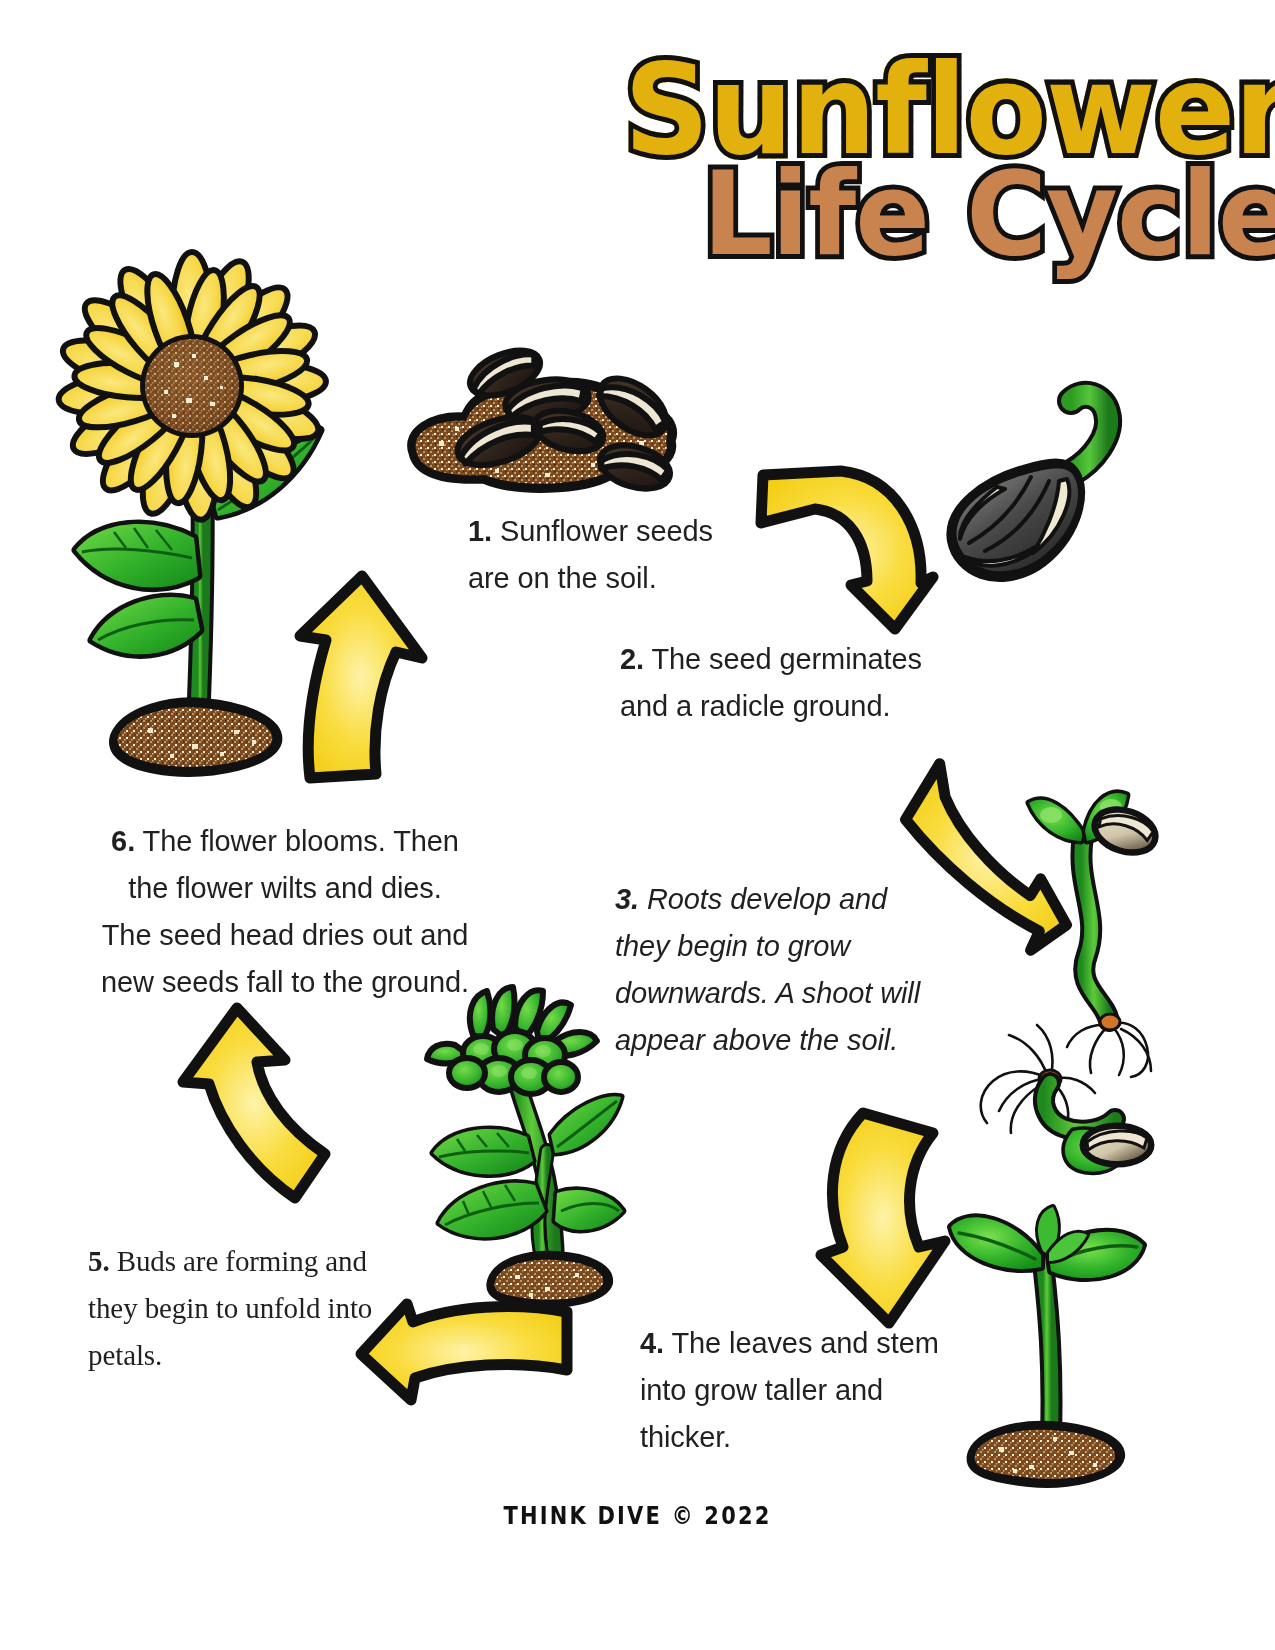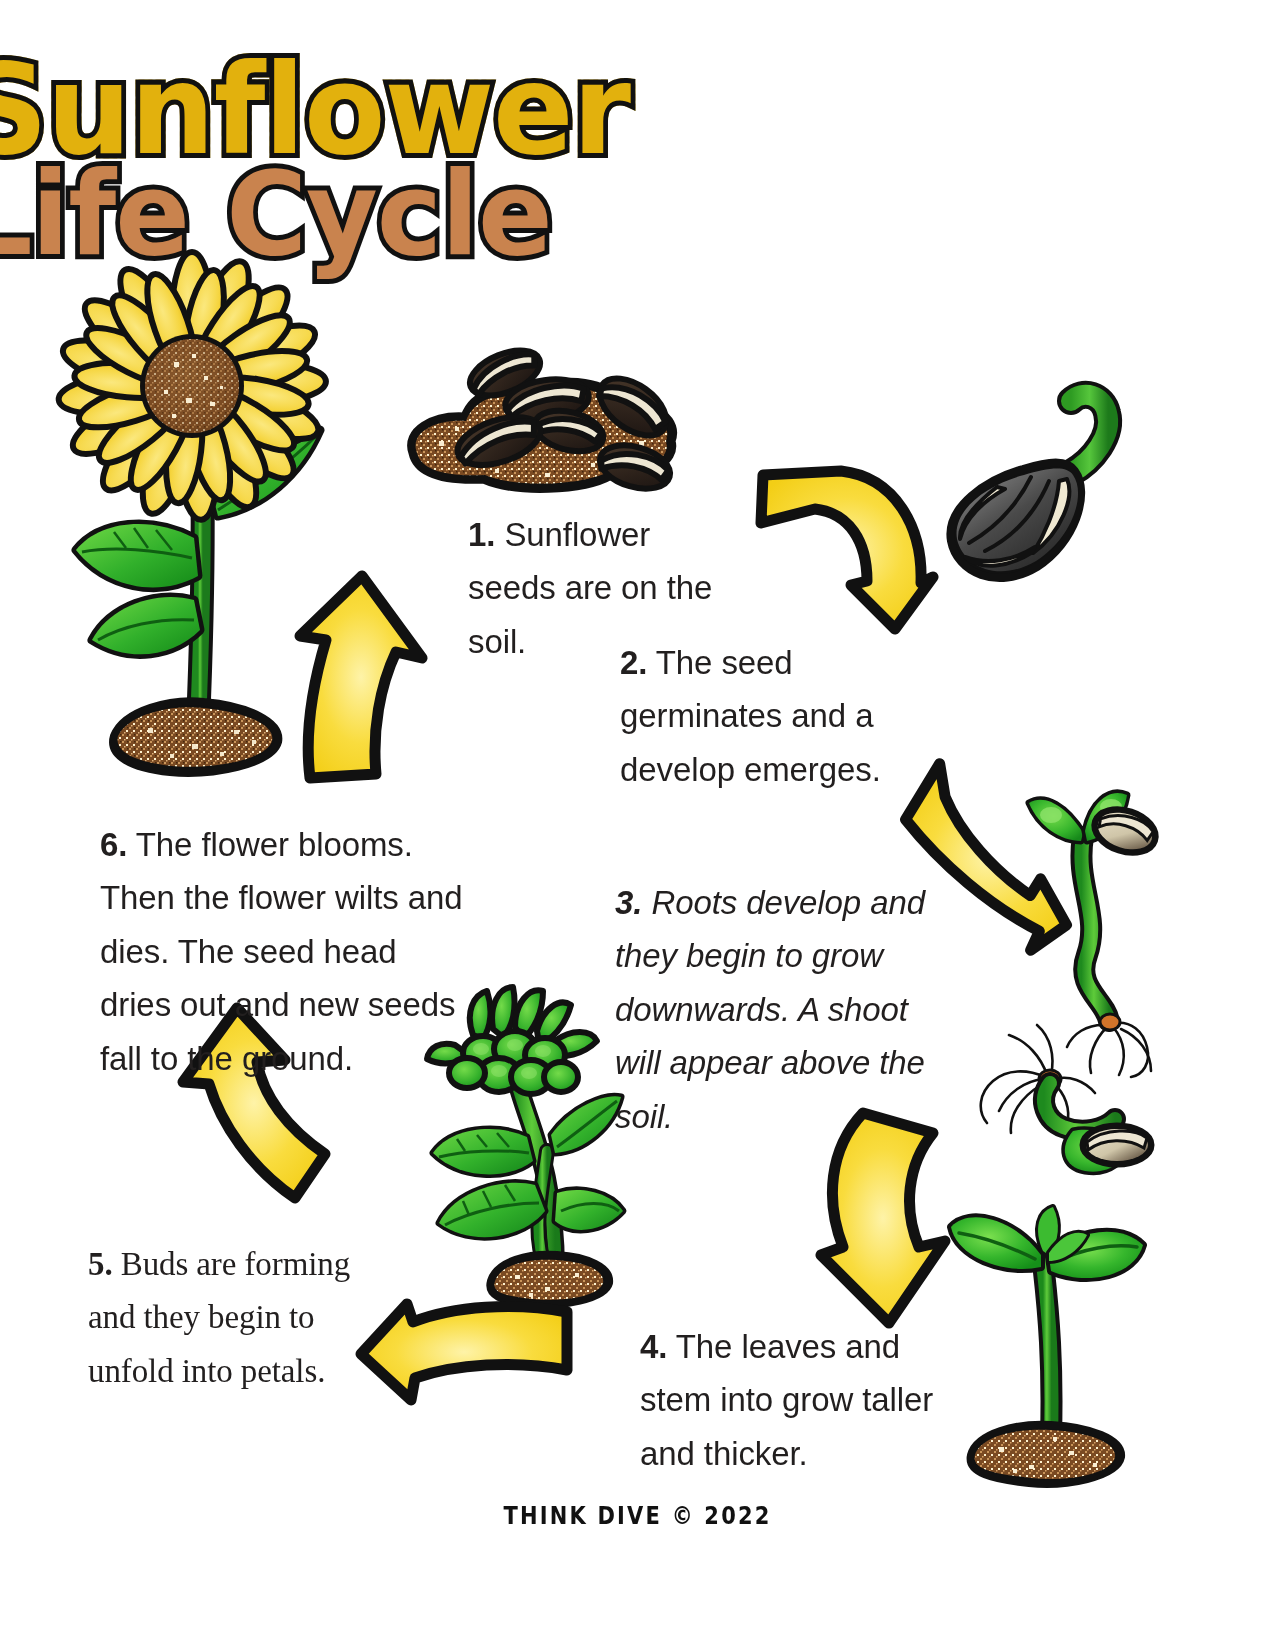--- a/index.html
+++ b/index.html
@@ -15,21 +15,21 @@
     font-family: "Liberation Sans", sans-serif;
     color: #1a1a1a;
   }
 
   
   .title-block {
     position: absolute;
     top: 58px;
     left: 0;
     width: 1254px;
-    text-align: left;
+    text-align: right;
     line-height: 0.92;
   }
   .title-line {
     font-family: "DejaVu Sans", sans-serif;
     font-weight: bold;
     letter-spacing: -1px;
     display: block;
   }
   .title-line-1 {
     font-size: 112px;
@@ -47,35 +47,35 @@
     transform: scaleX(1.06) scaleY(1.12);
     color: #c9834e;
     -webkit-text-stroke: 9px #111111;
     paint-order: stroke fill;
   }
 
   
   .step-text {
     position: absolute;
     font-family: "Liberation Sans", sans-serif;
-    font-size: 33px;
+    font-size: 29px;
     line-height: 1.62;
     color: #221f1f;
     letter-spacing: -0.1px;
   }
   .step-text b {
     font-weight: bold;
   }
 
   #txt-1 { left: 468px; top: 508px;  width: 260px; }
   #txt-2 { left: 620px; top: 636px;  width: 340px; }
   #txt-3 { left: 615px; top: 876px;  width: 330px; font-style: italic; }
   #txt-4 { left: 640px; top: 1320px; width: 320px; }
   #txt-5 { left: 88px;  top: 1238px; width: 300px; font-family: Liberation Serif, serif; }
-  #txt-6 { left: 100px; top: 818px;  width: 370px; }
+  #txt-6 { left: 100px; top: 818px;  width: 370px; text-align: center; }
 
   
   .footer {
     position: absolute;
     left: 0;
     top: 1504px;
     width: 1275px;
     text-align: center;
     font-family: "DejaVu Sans", sans-serif;
     font-size: 21px;
@@ -577,21 +577,21 @@
   </svg>
 </div>
 
 <div class="step-text" id="txt-1">
   <b>1.</b>
   <span>Sunflower seeds are on the soil.</span>
 </div>
 
 <div class="step-text" id="txt-2">
   <b>2.</b>
-  <span>The seed germinates and a develop emerges.</span>
+  <span>The seed germinates and a radicle ground.</span>
 </div>
 
 <div class="step-text" id="txt-3">
   <b>3.</b>
   <span>Roots develop and they begin to grow downwards. A shoot will appear above the soil.</span>
 </div>
 
 <div class="step-text" id="txt-4">
   <b>4.</b>
   <span>The leaves and stem into grow taller and thicker.</span>

